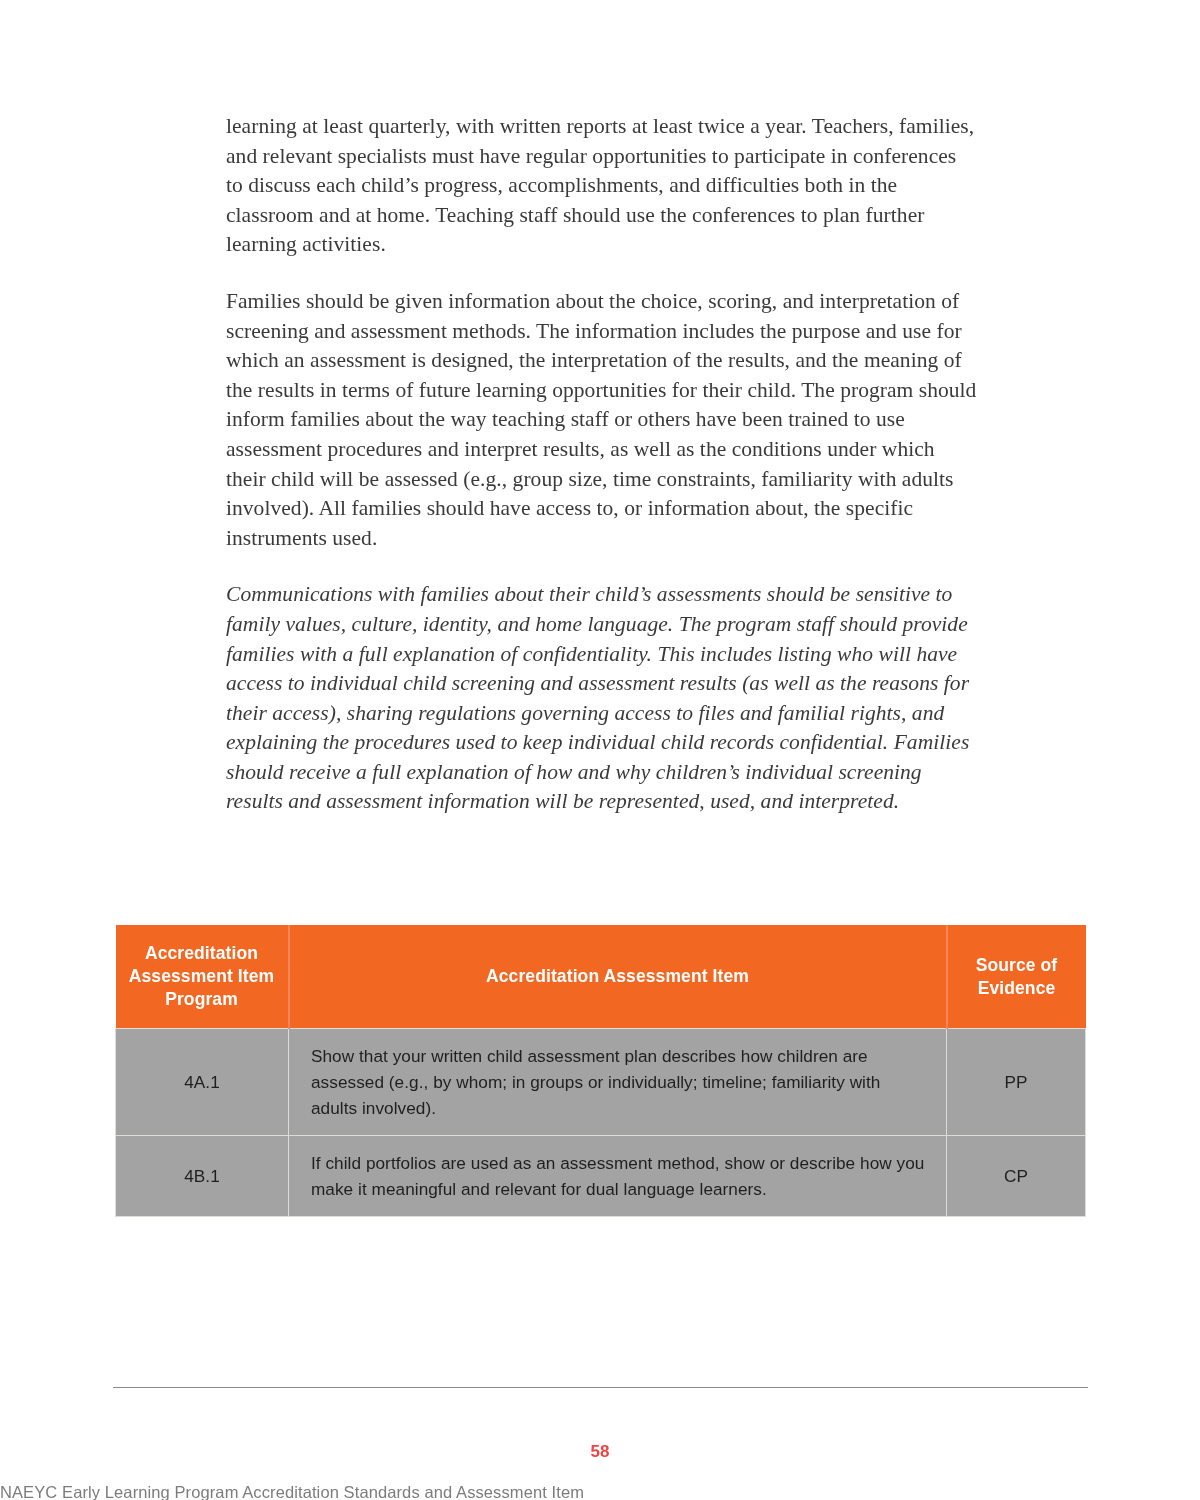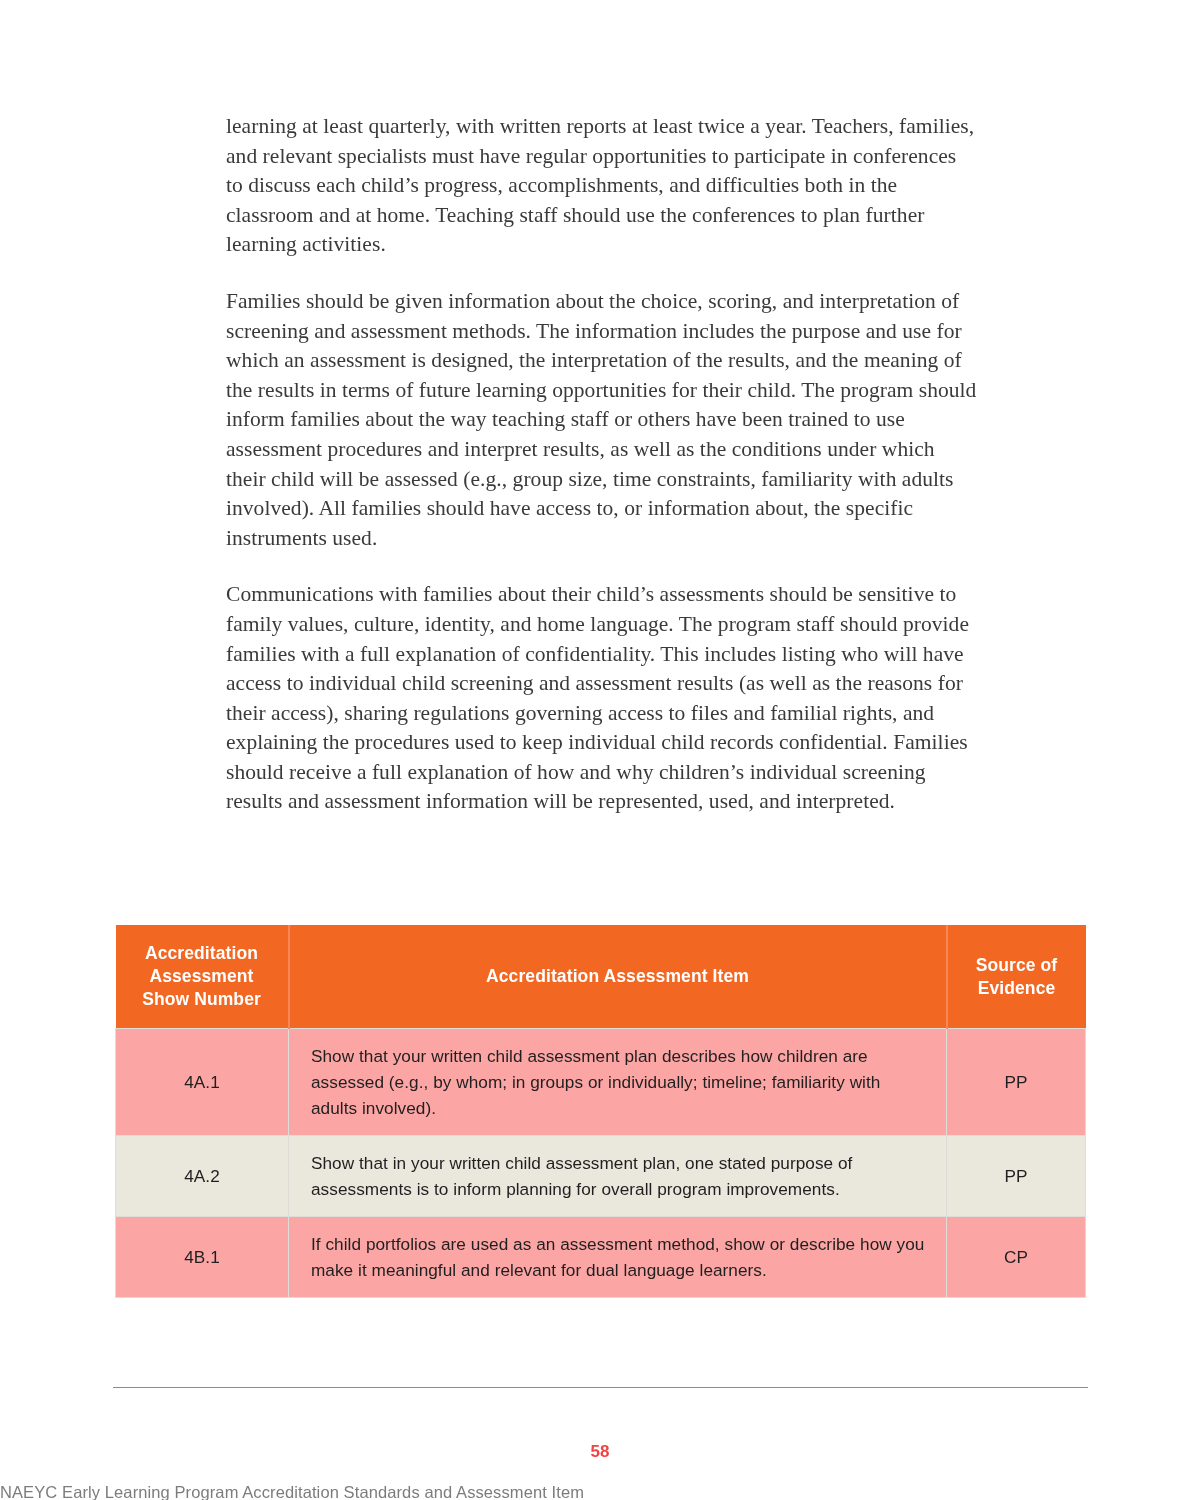--- a/index.html
+++ b/index.html
@@ -32,21 +32,21 @@
   }
   .prose p {
     margin: 0 0 27px 0;
     font-family: "Liberation Serif", "DejaVu Serif", serif;
     font-size: 21.5px;
     line-height: 29.6px;
     color: #3a3a3a;
     text-align: left;
     letter-spacing: 0.05px;
   }
-  .prose p:last-child { margin-bottom: 12px; }
+  .prose p:last-child { margin-bottom: 12px; font-style: italic; }
 
   
   .section-heading {
     position: absolute;
     left: 224px;
     top: 831px;
     width: 760px;
     font-family: "Liberation Sans", sans-serif;
     font-size: 25.5px;
     line-height: 33px;
@@ -101,21 +101,21 @@
     padding: 6px 8px;
   }
   table.aai tbody tr td.item {
     text-align: left;
     padding: 14px 20px 14px 22px;
   }
   table.aai tbody tr td.src {
     text-align: center;
     padding: 10px 20px;
   }
-  table.aai tbody tr.odd td  { background: #fca5a5; }
+  table.aai tbody tr.odd td  { background: #a3a3a3; }
   table.aai tbody tr.even td { background: #eae7dd; }
 
   
   .footer-rule {
     position: absolute;
     left: 113px;
     top: 1387px;
     width: 975px;
     height: 1px;
     background: #8b8b8b;
@@ -156,34 +156,29 @@
 
   <div class="tbl-wrap">
     <table class="aai">
       <colgroup>
         <col class="c1">
           <col class="c2">
           <col class="c3">
       </colgroup>
       <thead>
         <tr>
-          <th>Accreditation Assessment Show Number</th>
+          <th>Accreditation Assessment Item Program</th>
           <th>Accreditation Assessment Item</th>
           <th>Source of Evidence</th>
         </tr>
       </thead>
       <tbody>
         <tr class="odd">
           <td class="num">4A.1</td>
           <td class="item">Show that your written child assessment plan describes how children are assessed (e.g., by whom; in groups or individually; timeline; familiarity with adults involved).</td>
-          <td class="src">PP</td>
-        </tr>
-        <tr class="even">
-          <td class="num">4A.2</td>
-          <td class="item">Show that in your written child assessment plan, one stated purpose of assessments is to inform planning for overall program improvements.</td>
           <td class="src">PP</td>
         </tr>
         <tr class="odd">
           <td class="num">4B.1</td>
           <td class="item">If child portfolios are used as an assessment method, show or describe how you make it meaningful and relevant for dual language learners.</td>
           <td class="src">CP</td>
         </tr>
       </tbody>
     </table>
   </div>

